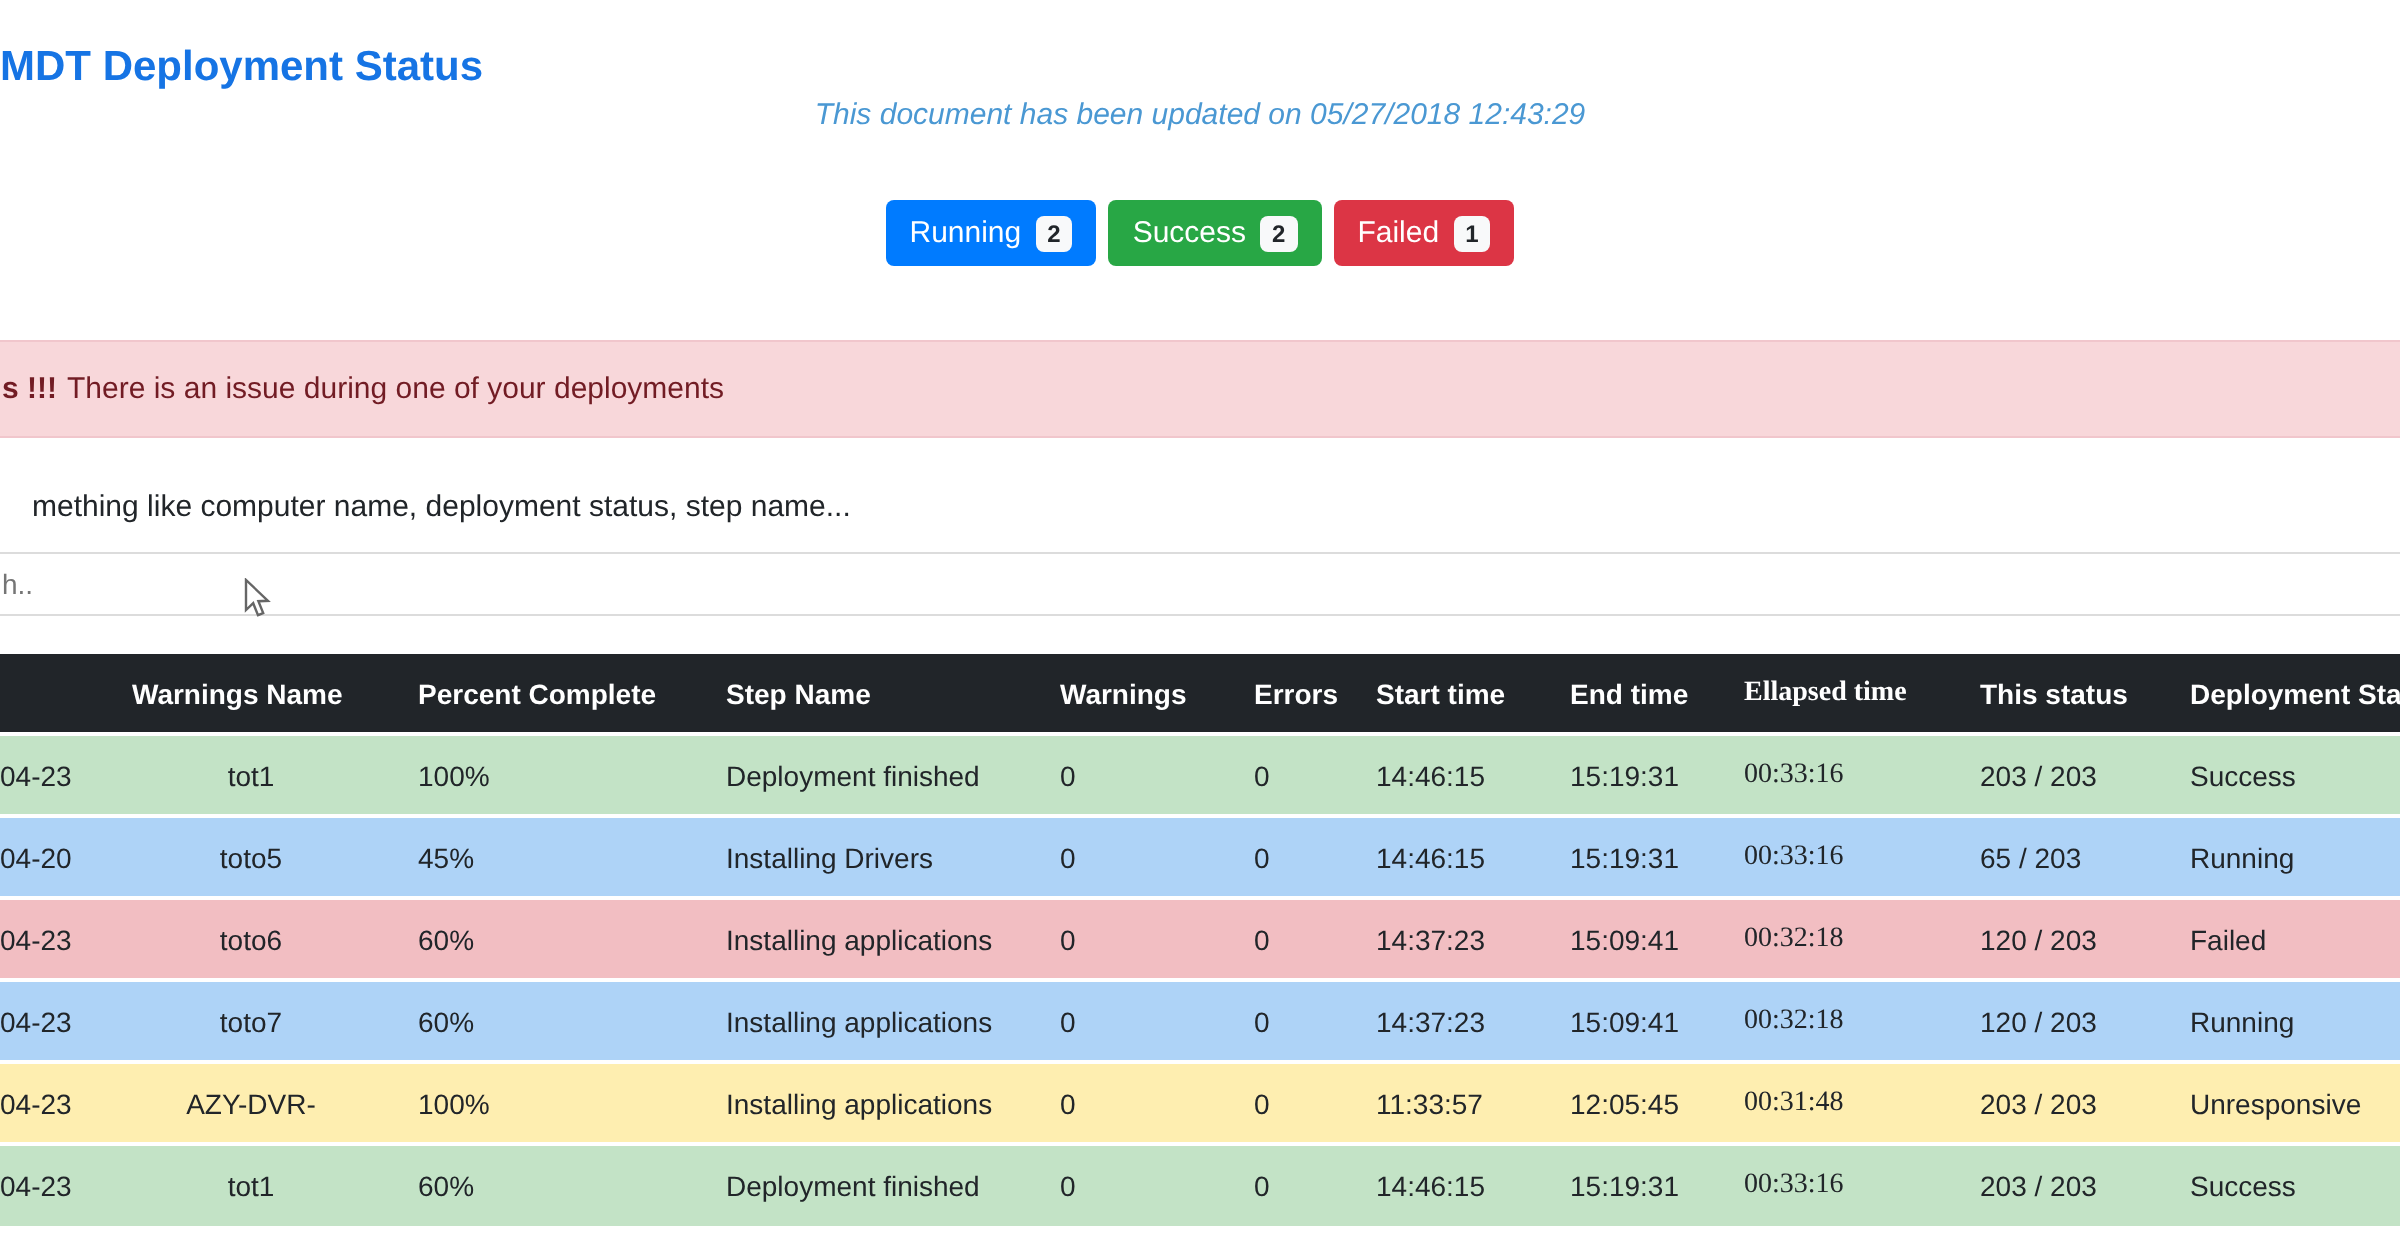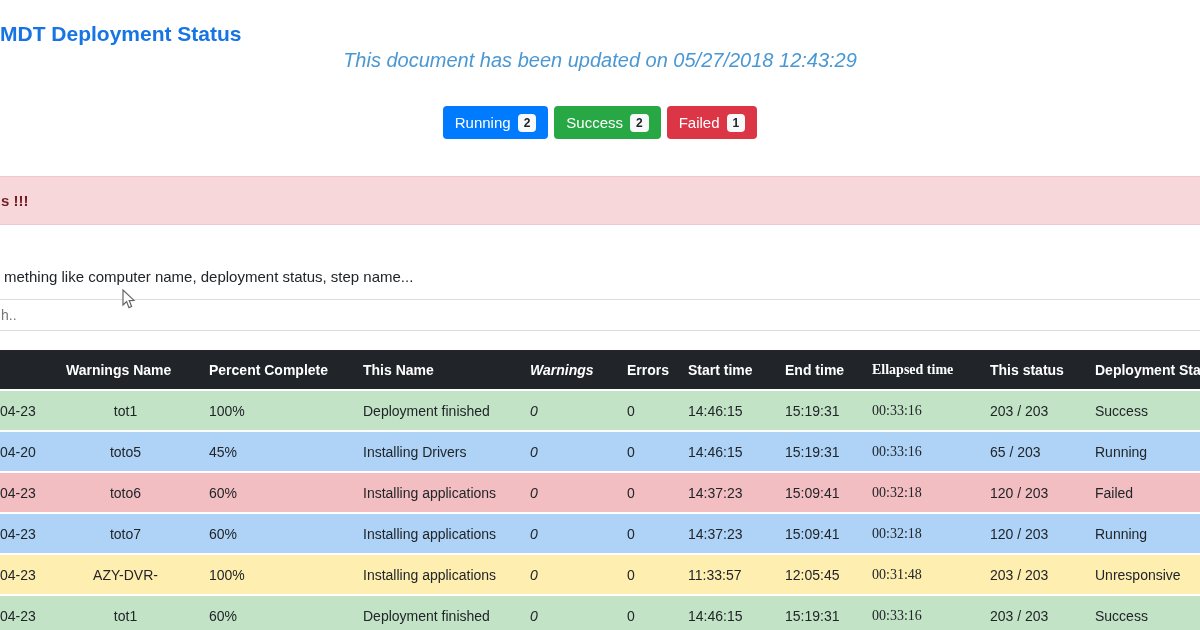--- a/index.html
+++ b/index.html
@@ -17,21 +17,21 @@
   .page-title {
     margin: 22px 0 0 0;
     text-align: left;
     font-size: 21px;
     font-weight: 700;
     color: #1674e4;
   }
   .page-subtitle {
     margin-top: 3px;
     text-align: center;
-    font-size: 20px;
+    font-size: 15px;
     font-style: italic;
     color: #4a98d3;
   }
 
   
   .status-buttons {
     margin-top: 34px;
     display: flex;
     justify-content: center;
     gap: 6px;
@@ -72,24 +72,24 @@
     color: #721c24;
     font-size: 15px;
     display: flex;
     align-items: center;
     padding-left: 1px;
   }
   .alert strong { margin-right: 5px; }
 
   
   .search-label {
-    margin-top: 43px;
-    font-size: 15px;
-    color: #212529;
-    padding-left: 4px;
+    margin-top: 26px;
+    font-size: 15px;
+    color: #212529;
+    padding-left: 16px;
   }
   .search-input {
     display: block;
     margin-top: 14px;
     margin-left: -20px;
     width: calc(100% + 40px);
     height: 32px;
     border: 1px solid #dcdcdc;
     border-radius: 4px;
     padding: 0 0 0 20px;
@@ -125,21 +125,21 @@
     padding: 0 12px;
     border-top: 2px solid #ffffff;
     white-space: nowrap;
     overflow: hidden;
   }
   .deployment-table th.col0, .deployment-table td.col0 { padding-left: 0; margin-top: 36px; }
   .col0 { width: 54px; }
   .col1 { width: 143px; text-align: center; }
   .col2 { width: 154px; }
   .col3 { width: 167px; }
-  .col4 { width: 97px; font-style: italic; }
+  .col4 { width: 97px; }
   .col5 { width: 61px; }
   .col6 { width: 97px; }
   .col7 { width: 87px; }
   .col8 { width: 118px; font-family: Liberation Serif, serif; }
   .col9 { width: 105px; }
   .col10 { width: 170px; }
 
   
   .mouse-cursor {
     position: absolute;
@@ -164,32 +164,33 @@
     <span class="badge">2</span>
   </button>
   <button class="btn btn-failed">
     <span>Failed</span>
     <span class="badge">1</span>
   </button>
 </div>
 
 <div class="alert">
   <strong>s !!!</strong>
+  <span>There is an issue during one of your deployments</span>
 </div>
 
 <div class="search-label">mething like computer name, deployment status, step name...</div>
 <input class="search-input" type="text" placeholder="h.." style="">
 
 <table class="deployment-table">
   <thead>
     <tr id="header-row">
         <th class="col0"></th>
         <th class="col1">Warnings Name</th>
         <th class="col2">Percent Complete</th>
-        <th class="col3">This Name</th>
+        <th class="col3">Step Name</th>
         <th class="col4">Warnings</th>
         <th class="col5">Errors</th>
         <th class="col6">Start time</th>
         <th class="col7">End time</th>
         <th class="col8">Ellapsed time</th>
         <th class="col9">This status</th>
         <th class="col10">Deployment Status</th>
       </tr>
   </thead>
   <tbody id="table-body">

